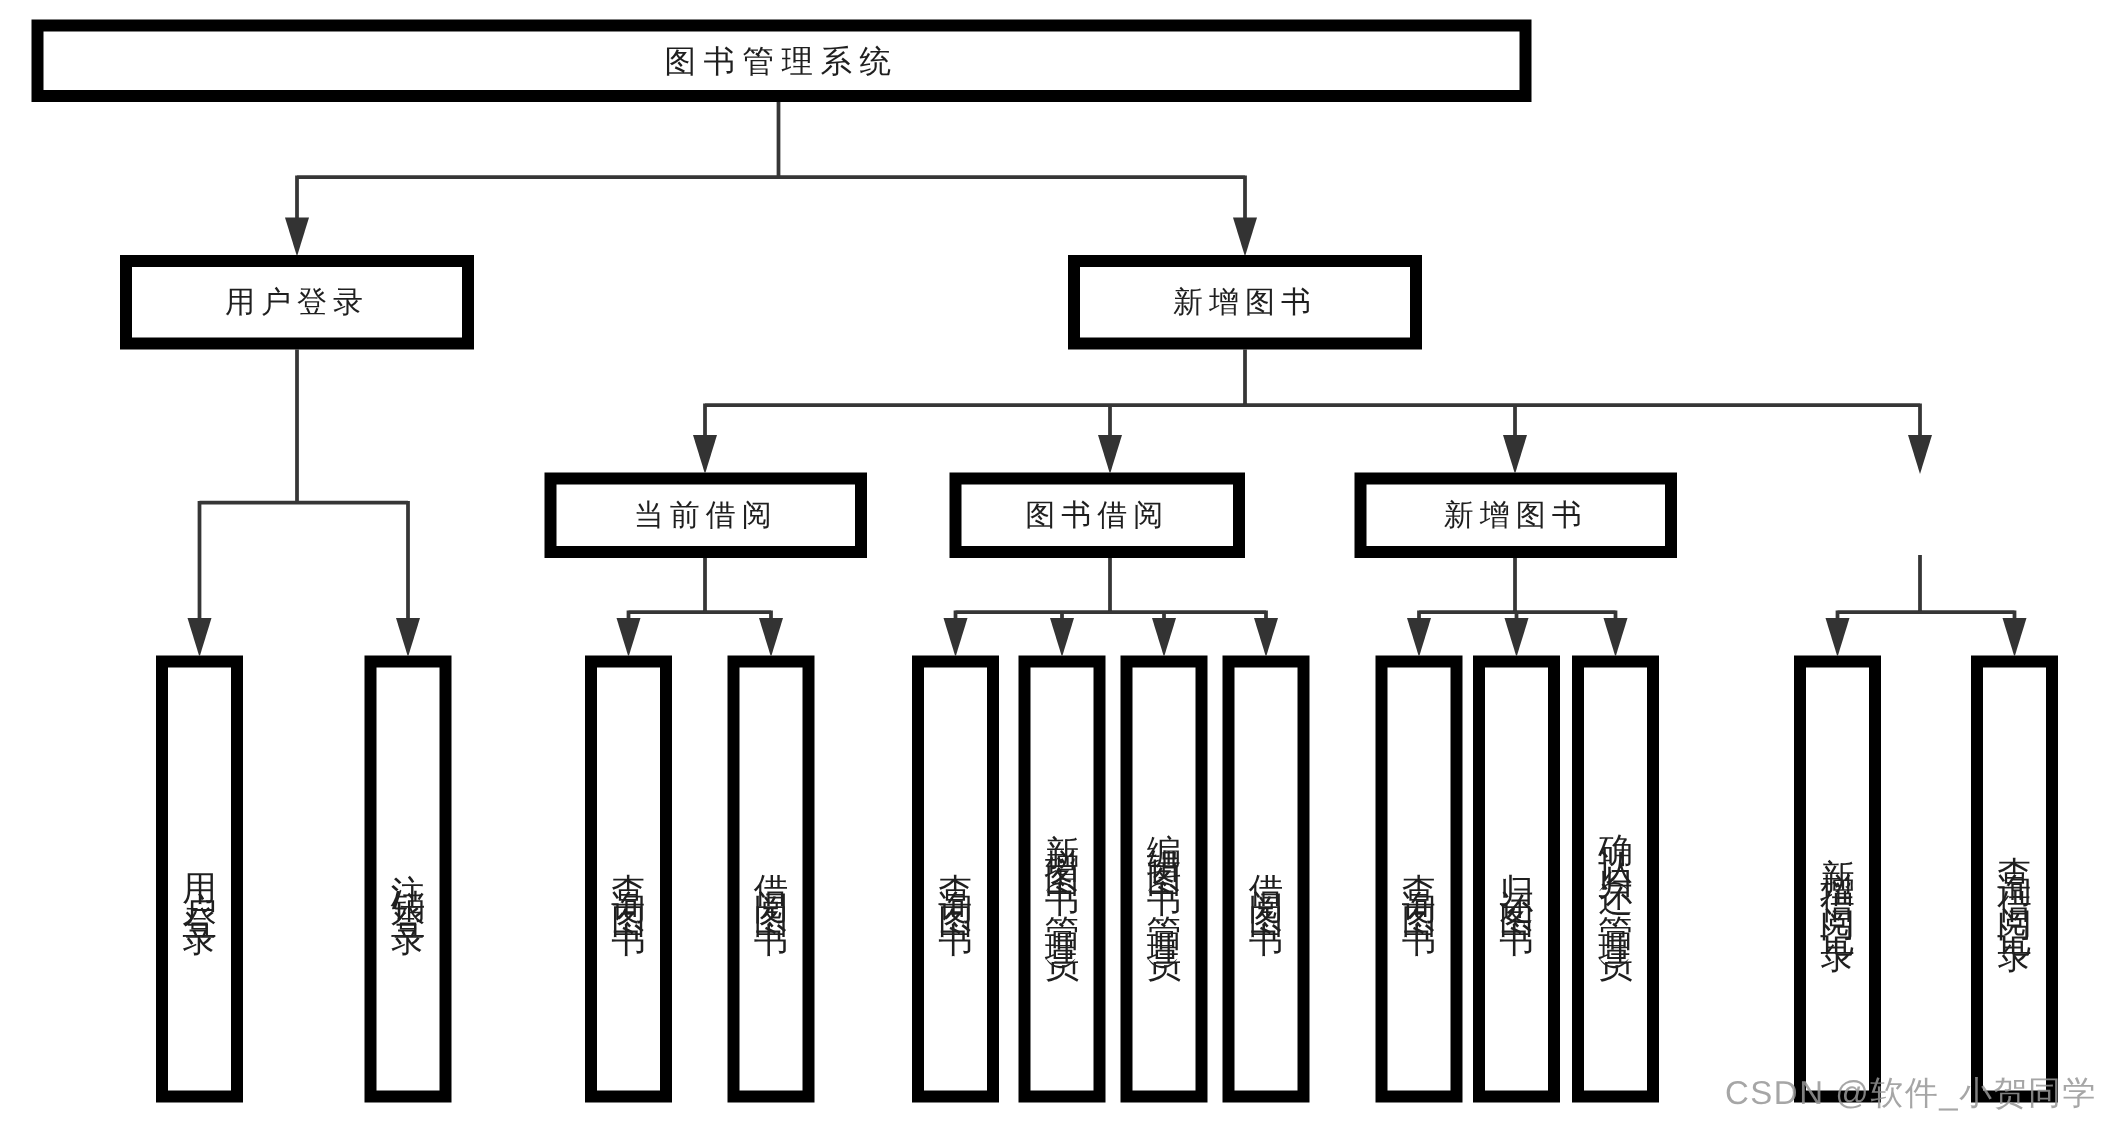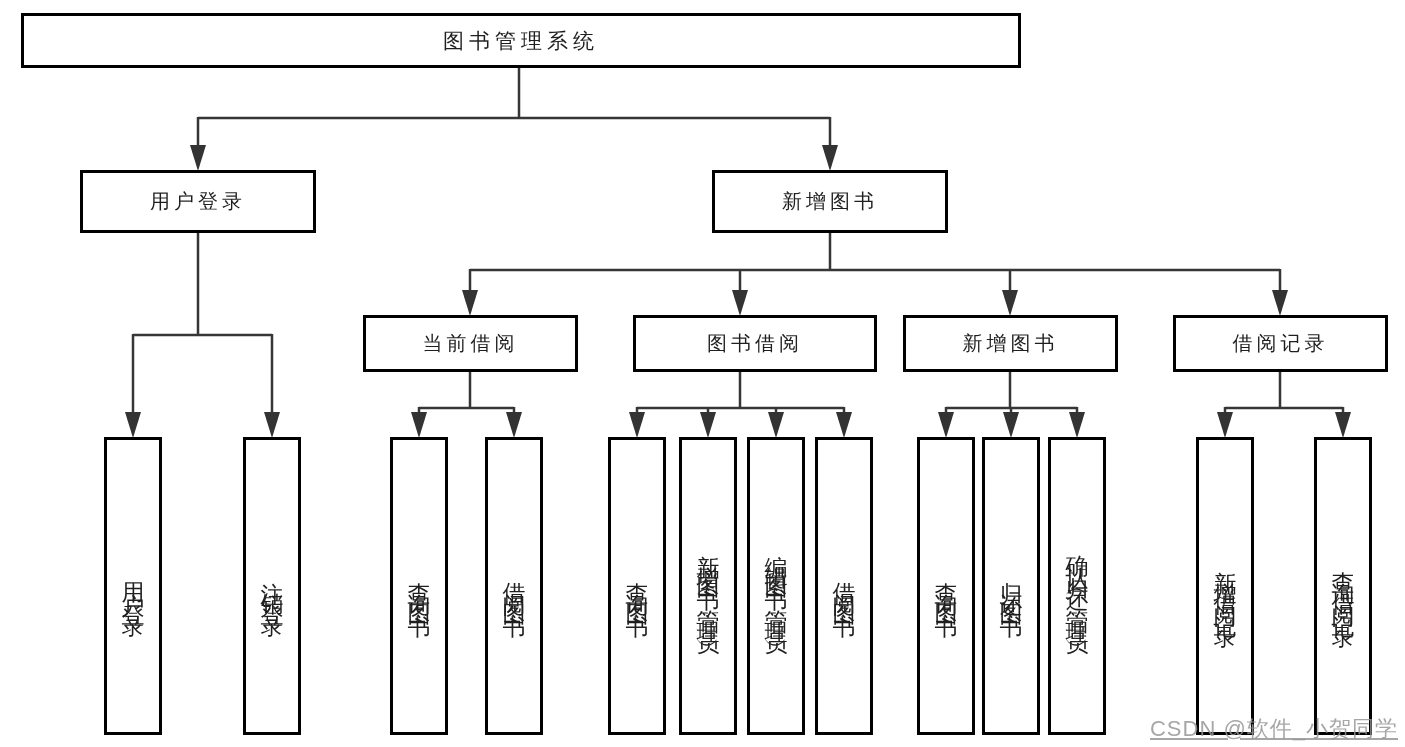--- a/index.html
+++ b/index.html
@@ -7,21 +7,21 @@
     position:relative;
     width:1405px;height:747px;
     background:#ffffff;
     font-family:"Liberation Sans","DejaVu Sans",sans-serif;
     overflow:hidden;
   }
   #connectors{position:absolute;left:0;top:0;width:1405px;height:747px;}
   .box{
     position:absolute;
     box-sizing:border-box;
-    border:3px solid #000000;
+    border:8px solid #000000;
     background:#ffffff;
     display:flex;align-items:center;justify-content:center;
     color:#1f1f1f;
   }
   .box.h span{
     font-size:20px;
     letter-spacing:4px;
     white-space:nowrap;
   }
   .box.root span{font-size:21px;letter-spacing:5px;}
@@ -34,21 +34,20 @@
     white-space:nowrap;
   }
   #watermark{
     position:absolute;
     right:7px;top:714px;
     font-size:22px;
     color:rgba(150,150,150,0.85);
     letter-spacing:1px;
     z-index:10;
     white-space:nowrap;
-    text-decoration:underline;
   }
 </style>
 </head>
 <body>
 
 <div id="canvas">
 
   <svg id="connectors" viewBox="0 0 1405 747" xmlns="http://www.w3.org/2000/svg">
 
     <path d="M519 68 V118 M198 118 H830 M198 117 V148 M830 117 V148" stroke="#363636" stroke-width="2.5" fill="none"></path>
@@ -95,28 +94,25 @@
   <div class="box h" style="left:80px;top:170px;width:236px;height:63px">
     <span>用户登录</span>
   </div>
   <div class="box h" style="left:712px;top:170px;width:236px;height:63px">
     <span>新增图书</span>
   </div>
 
   <div class="box h" style="left:363px;top:315px;width:215px;height:57px">
     <span>当前借阅</span>
   </div>
-  <div class="box h" style="left:633px;top:315px;width:244px;height:57px">
+  <div class="box h" style="left:633px;top:315px;width:197px;height:57px">
     <span>图书借阅</span>
   </div>
   <div class="box h" style="left:903px;top:315px;width:215px;height:57px">
     <span>新增图书</span>
-  </div>
-  <div class="box h" style="left:1173px;top:315px;width:215px;height:57px">
-    <span>借阅记录</span>
   </div>
 
   <div class="box v" style="left:104px;top:437px;width:58px;height:298px">
     <span>用户登录</span>
   </div>
   <div class="box v" style="left:243px;top:437px;width:58px;height:298px">
     <span>注销登录</span>
   </div>
 
   <div class="box v" style="left:390px;top:437px;width:58px;height:298px">

